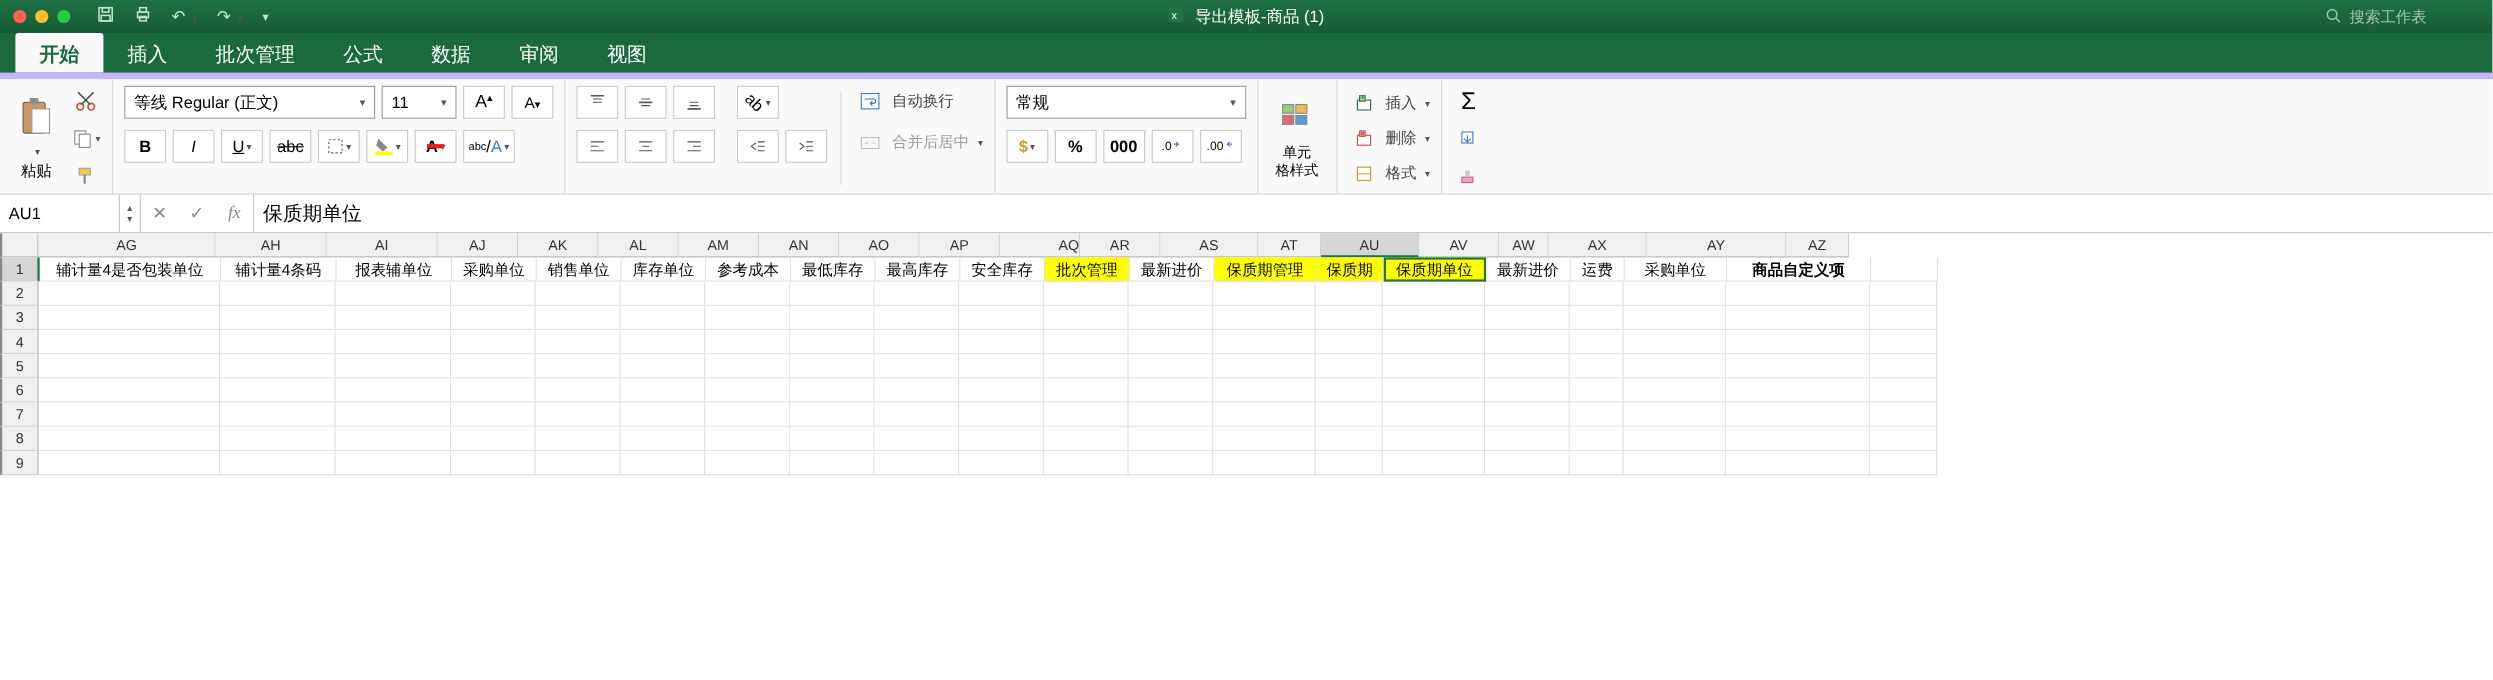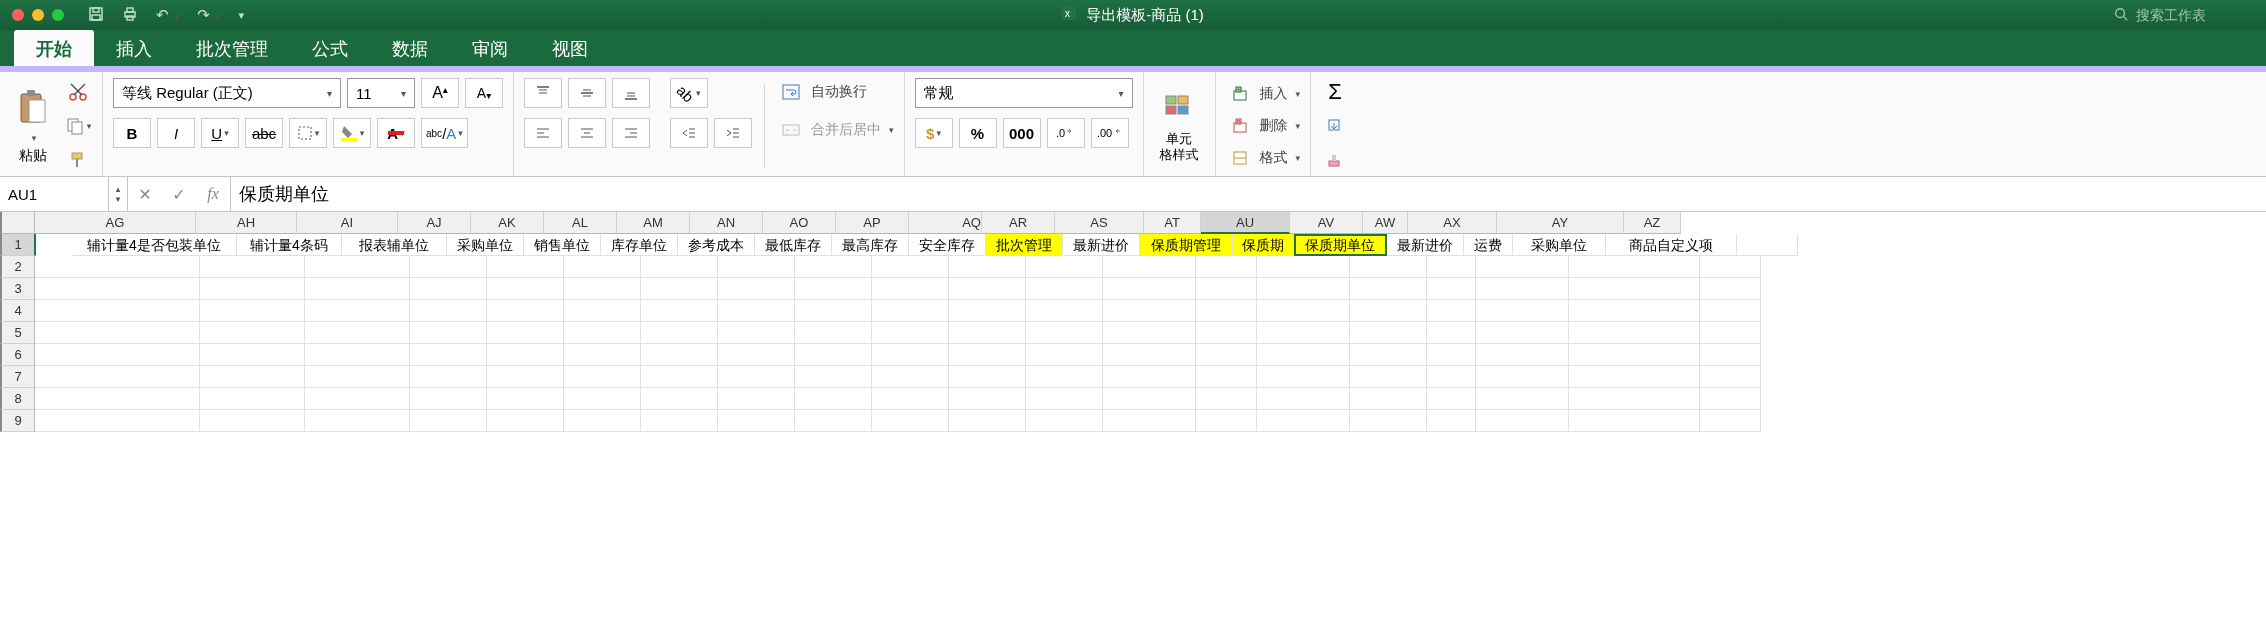--- a/index.html
+++ b/index.html
@@ -683,39 +683,39 @@
       <div class="col-hdr" style="width: 56px;">AT</div>
       <div class="col-hdr selected" style="width: 88px;">AU</div>
       <div class="col-hdr" style="width: 72px;">AV</div>
       <div class="col-hdr" style="width: 44px;">AW</div>
       <div class="col-hdr" style="width: 88px;">AX</div>
       <div class="col-hdr" style="width: 126px;">AY</div>
       <div class="col-hdr" style="width: 56px;">AZ</div>
     </div>
     <div class="row">
       <div class="row-hdr selected hiddenline">1</div>
-      <div class="cell" style="width: 160px; margin-left: 36px;">辅计量4是否包装单位</div>
+      <div class="cell" style="width: 160px;">辅计量4是否包装单位</div>
       <div class="cell" style="width: 100px;">辅计量4条码</div>
       <div class="cell" style="width: 100px;">报表辅单位</div>
       <div class="cell" style="width: 72px;">采购单位</div>
       <div class="cell" style="width: 72px;">销售单位</div>
       <div class="cell" style="width: 72px;">库存单位</div>
       <div class="cell" style="width: 72px;">参考成本</div>
       <div class="cell" style="width: 72px;">最低库存</div>
       <div class="cell" style="width: 72px;">最高库存</div>
       <div class="cell" style="width: 72px;">安全库存</div>
       <div class="cell hl" style="width: 72px;">批次管理</div>
       <div class="cell" style="width: 72px;">最新进价</div>
       <div class="cell hl" style="width: 88px;">保质期管理</div>
       <div class="cell hl" style="width: 56px;">保质期</div>
       <div class="cell hl selected" style="width: 88px;">保质期单位</div>
       <div class="cell" style="width: 72px;">最新进价</div>
       <div class="cell" style="width: 44px;">运费</div>
       <div class="cell" style="width: 88px;">采购单位</div>
-      <div class="cell" style="width: 126px;">商品自定义项</div>
+      <div class="cell" style="width: 126px; font-weight: bold;">商品自定义项</div>
       <div class="cell" style="width: 56px;"></div>
     </div>
     <div class="row">
       <div class="row-hdr hiddenline">2</div>
       <div class="cell" style="width: 160px;"></div>
       <div class="cell" style="width: 100px;"></div>
       <div class="cell" style="width: 100px;"></div>
       <div class="cell" style="width: 72px;"></div>
       <div class="cell" style="width: 72px;"></div>
       <div class="cell" style="width: 72px;"></div>

